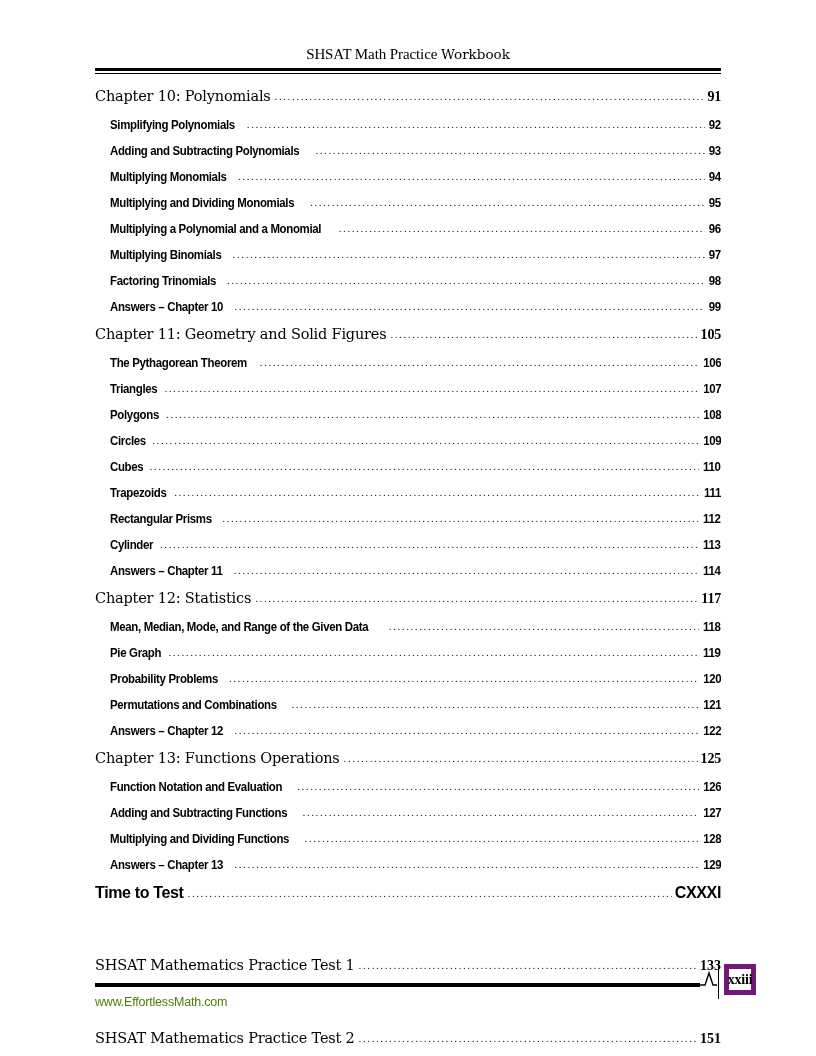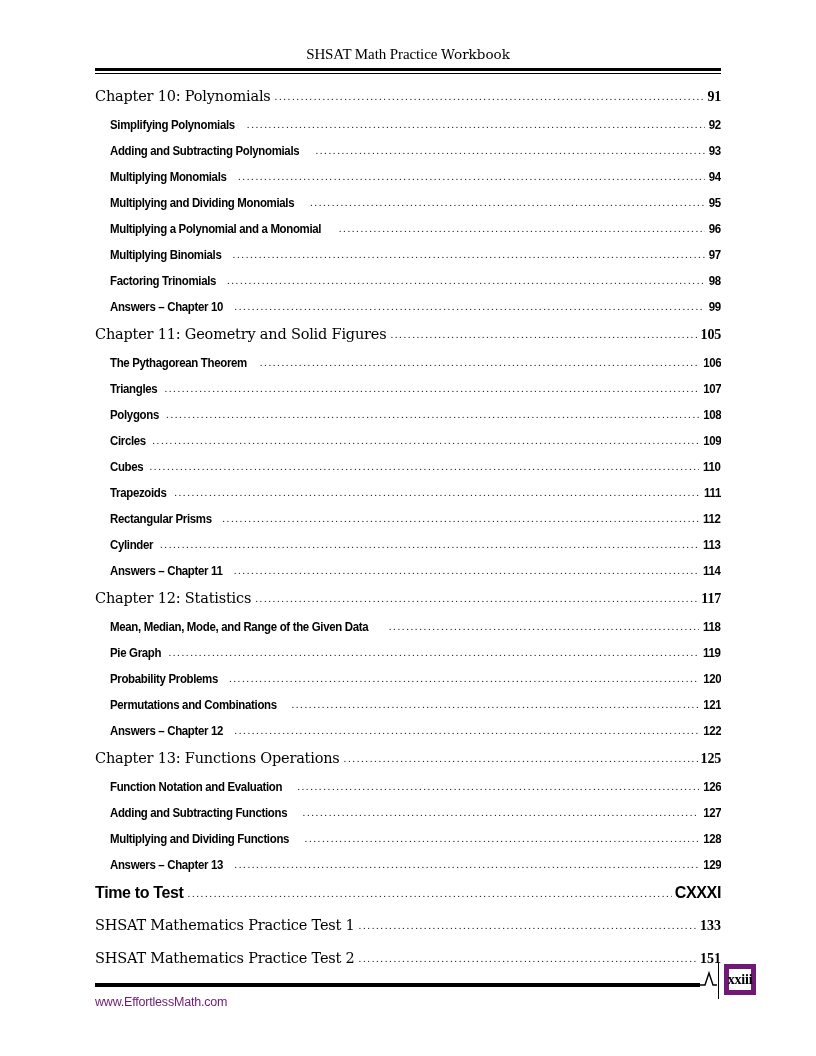--- a/index.html
+++ b/index.html
@@ -149,20 +149,21 @@
     font-family: "Liberation Sans", sans-serif;
     font-size: 16px;
     font-weight: bold;
     letter-spacing: -0.35px;
   }
 
   
   .level-test {
     height: 33px;
     margin-left: 0;
+    margin-top: 40px;
   }
   .level-test .label {
     font-family: "DejaVu Serif", serif;
     font-size: 14.5px;
     font-weight: normal;
     letter-spacing: -0.2px;
   }
   .level-test .pageno {
     font-family: "Liberation Serif", serif;
     font-size: 14px;
@@ -414,15 +415,15 @@
       <polyline points="0,16 7,16 11,4 15,16 19,16" fill="none" stroke="#000000" stroke-width="1.4"></polyline>
     </svg>
   </div>
 
   <div class="footer-vbar"></div>
 
   <div class="page-box">
     <span class="num">xxiii</span>
   </div>
 
-  <a class="footer-link" href="#" id="footer-link" style="color: #701a75;">www.EffortlessMath.com</a>
+  <a class="footer-link" href="#" id="footer-link" style="color: #4d7c0f;">www.EffortlessMath.com</a>
 
 </div>
 
 </body></html>

